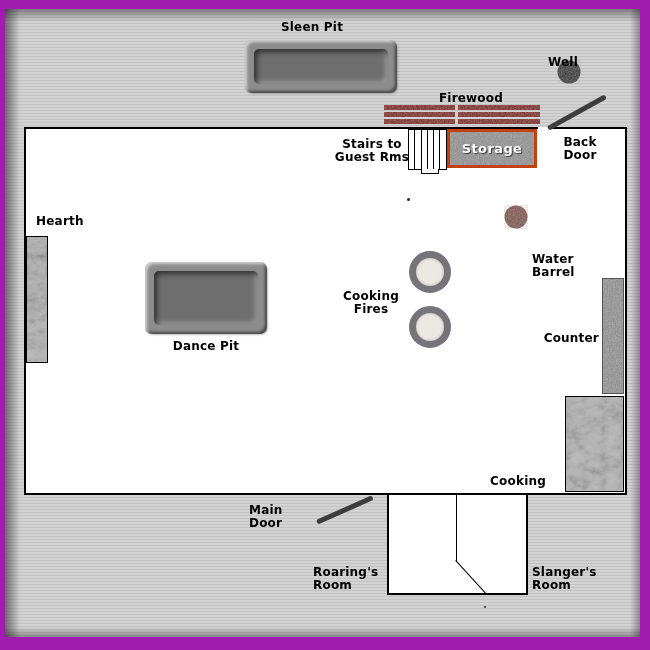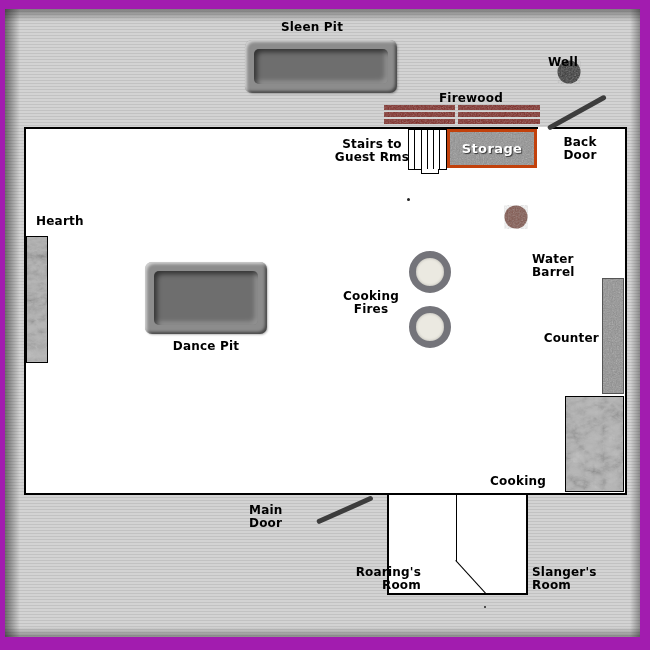--- a/index.html
+++ b/index.html
@@ -29,21 +29,21 @@
   .lbl-firewood { left:411px; top:92px;  width:120px; text-align:center; }
   .lbl-stairs   { left:334px; top:138px; width:76px;  text-align:center; }
   .lbl-backdoor { left:556px; top:136px; width:48px;  text-align:center; }
   .lbl-hearth   { left:36px;  top:215px; width:60px;  text-align:left; }
   .lbl-barrel   { left:532px; top:205px; width:62px;  text-align:left;margin-top:48px; }
   .lbl-fires    { left:331px; top:290px; width:80px;  text-align:center; }
   .lbl-counter  { left:537px; top:332px; width:62px;  text-align:right; }
   .lbl-dance    { left:145px; top:340px; width:122px; text-align:center; }
   .lbl-cooler   { left:484px; top:475px; width:62px;  text-align:right; }
   .lbl-maindoor { left:249px; top:504px; width:70px;  text-align:left; }
-  .lbl-roaring  { left:313px; top:566px; width:72px;  text-align:right;margin-left:36px; }
+  .lbl-roaring  { left:313px; top:566px; width:72px;  text-align:left; }
   .lbl-slanger  { left:532px; top:566px; width:72px;  text-align:left; }
 
   
   .room-main {
     position:absolute; left:24px; top:127px; width:603px; height:368px;
     background:#ffffff; border:2px solid #000; box-sizing:border-box; z-index:1;
   }
   .room-bottom {
     position:absolute; left:387px; top:493px; width:141px; height:102px;
     background:#ffffff; border:2px solid #000; box-sizing:border-box; z-index:2;

